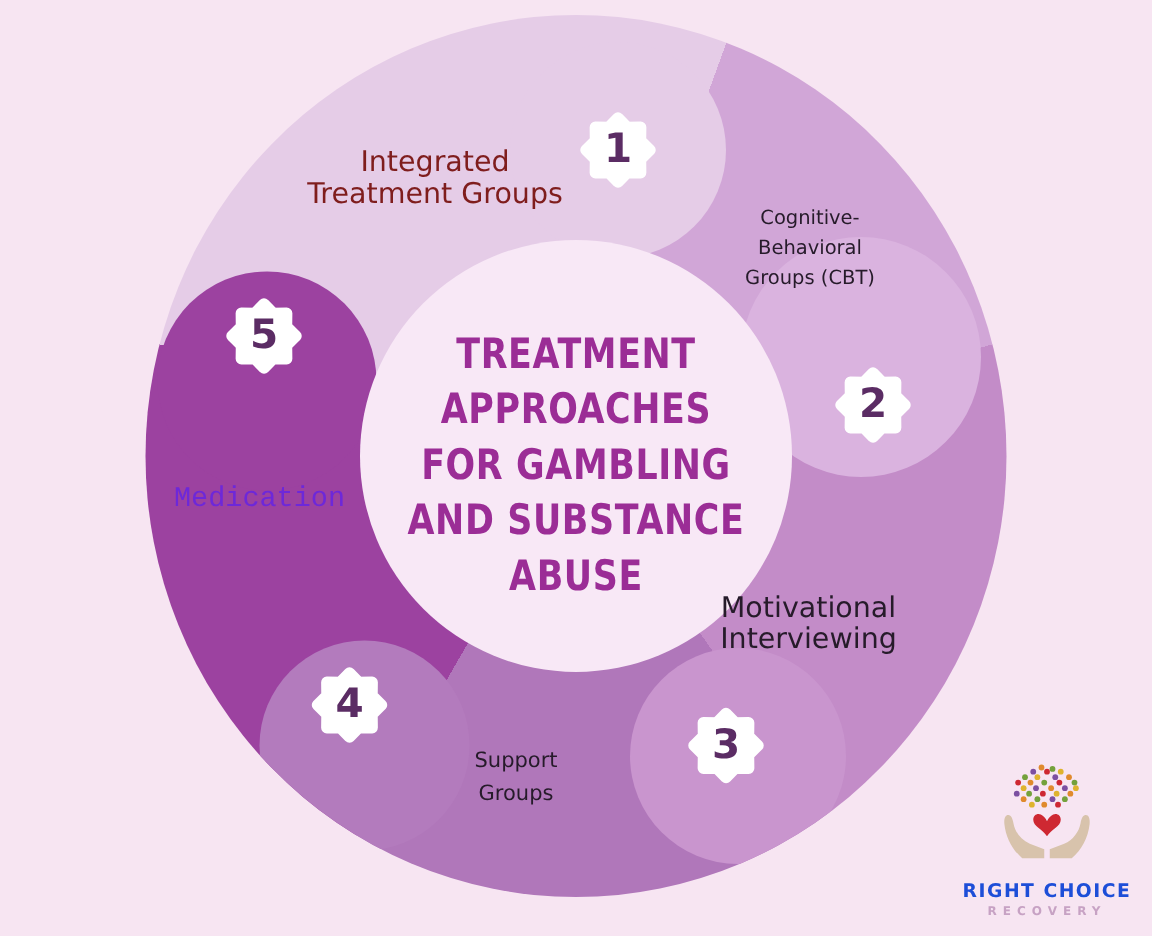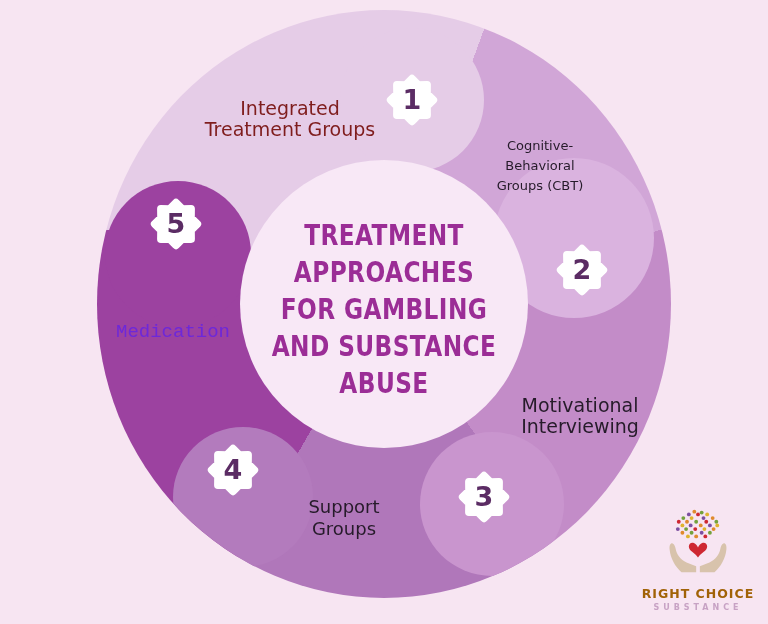--- a/index.html
+++ b/index.html
@@ -26,22 +26,22 @@
   
   .title{
     position:absolute;left:234px;top:217px;width:300px;height:185px;
     text-align:center;font-size:28px;line-height:37px;font-weight:700;
     letter-spacing:.5px;transform:scaleX(.83);transform-origin:center;
   }
   
   .label{position:absolute;width:220px;text-align:center;font-weight:500;}
   .lbl1{left:180px;top:98px;font-size:19px;line-height:21px;}
   .lbl2{left:430px;top:136px;font-size:13px;line-height:20px;}
-  .lbl3{left:470px;top:395px;font-size:19px;line-height:21px;}
-  .lbl4{left:234px;top:496px;font-size:18px;line-height:22px;}
+  .lbl3{left:429px;top:395px;font-size:19px;line-height:21px;}
+  .lbl4{left:234px;top:496px;font-size:14px;line-height:22px;}
   .lbl5{left:63px;top:321px;font-size:19px;line-height:22px;}
   
   .badge{position:absolute;width:58px;height:58px;}
   .bdg1{left:383px;top:71px;}
   .bdg2{left:553px;top:241px;}
   .bdg3{left:455px;top:468px;}
   .bdg4{left:204px;top:441px;}
   .bdg5{left:147px;top:195px;}
   .badge svg{position:absolute;left:0;top:0;width:58px;height:58px;}
   .burst-shape{fill:#FFFFFF;stroke:#FFFFFF;stroke-width:9;stroke-linejoin:round;}
@@ -162,17 +162,17 @@
           <circle cx="42" cy="27" r="2.1" fill="#7C4FA1"></circle>
           <circle cx="51" cy="27" r="2.1" fill="#74A13C"></circle>
         <circle cx="27" cy="31" r="2.1" fill="#DFB32E"></circle>
           <circle cx="36" cy="31" r="2.1" fill="#E08A2D"></circle>
           <circle cx="46" cy="31" r="2.1" fill="#CE2832"></circle>
       </g>
       <path d="M38,54 C34.5,48.5 28,47 28,42 C28,38.6 31,37 33.5,38.2 C35.5,39.1 37,40.8 38,43 C39,40.8 40.5,39.1 42.5,38.2 C45,37 48,38.6 48,42 C48,47 41.5,48.5 38,54 Z" fill="#CE2832"></path>
       <path d="M20,70 C13,64 8,55 7,45 C6.5,40.5 8.2,38 10.3,38.6 C12.2,39.2 13,41.5 13.6,44.5 C14.8,51 19,56.5 25.5,59.5 L36,63.5 L36,70 Z" fill="#D8C3AC"></path>
       <path d="M56,70 C63,64 68,55 69,45 C69.5,40.5 67.8,38 65.7,38.6 C63.8,39.2 63,41.5 62.4,44.5 C61.2,51 57,56.5 50.5,59.5 L40,63.5 L40,70 Z" fill="#D8C3AC"></path>
     </svg>
-    <div class="logo-name" style="color: #a16207; margin-top: 12px;">RIGHT CHOICE</div>
-    <div class="logo-sub" style="color: rgb(199, 162, 196);">SUBSTANCE</div>
+    <div class="logo-name" style="color: #1d4ed8; margin-top: 12px;">RIGHT CHOICE</div>
+    <div class="logo-sub" style="color: rgb(199, 162, 196);">RECOVERY</div>
   </div>
 
 </div>
 
 </body></html>

